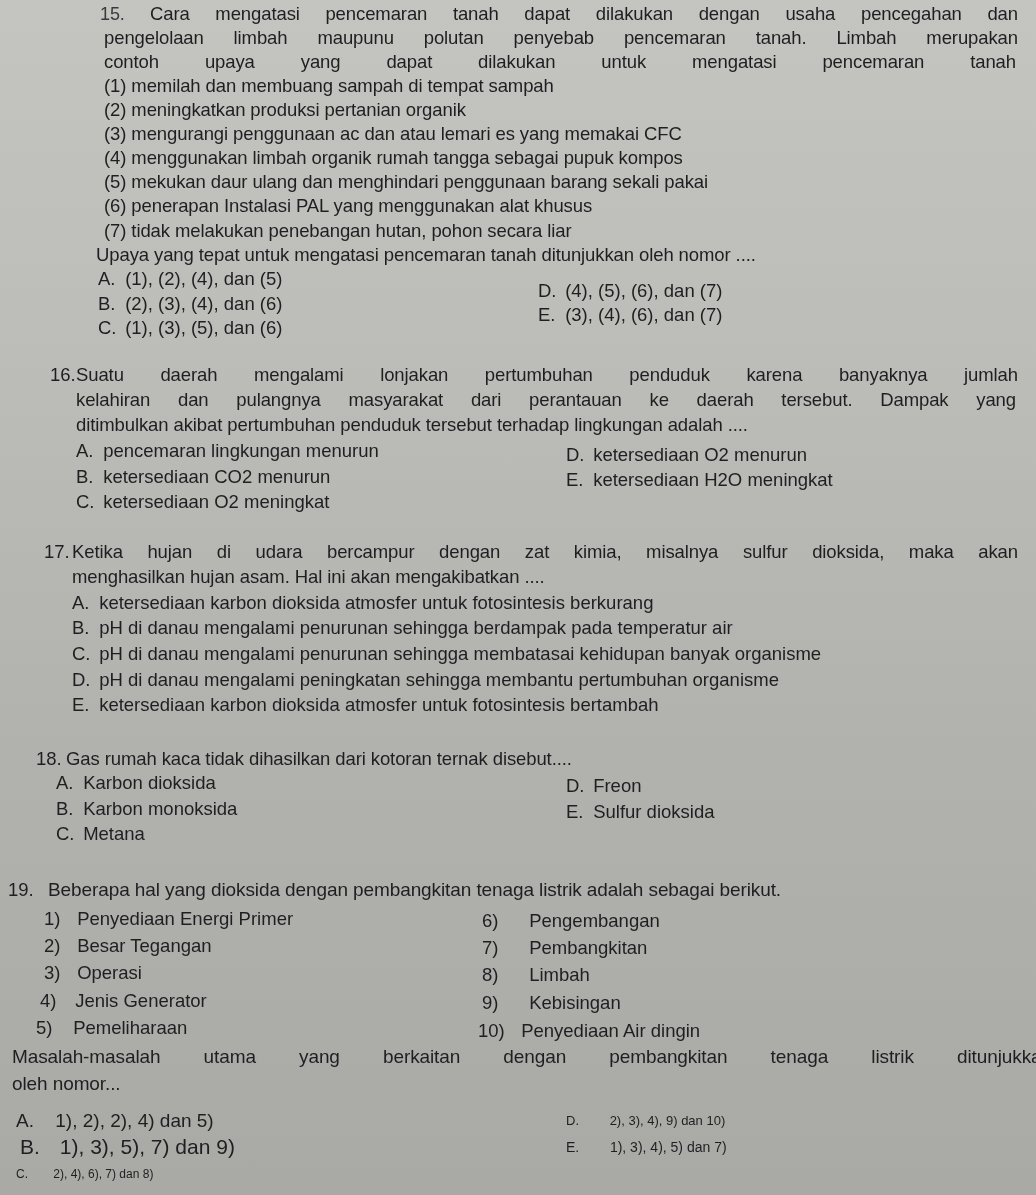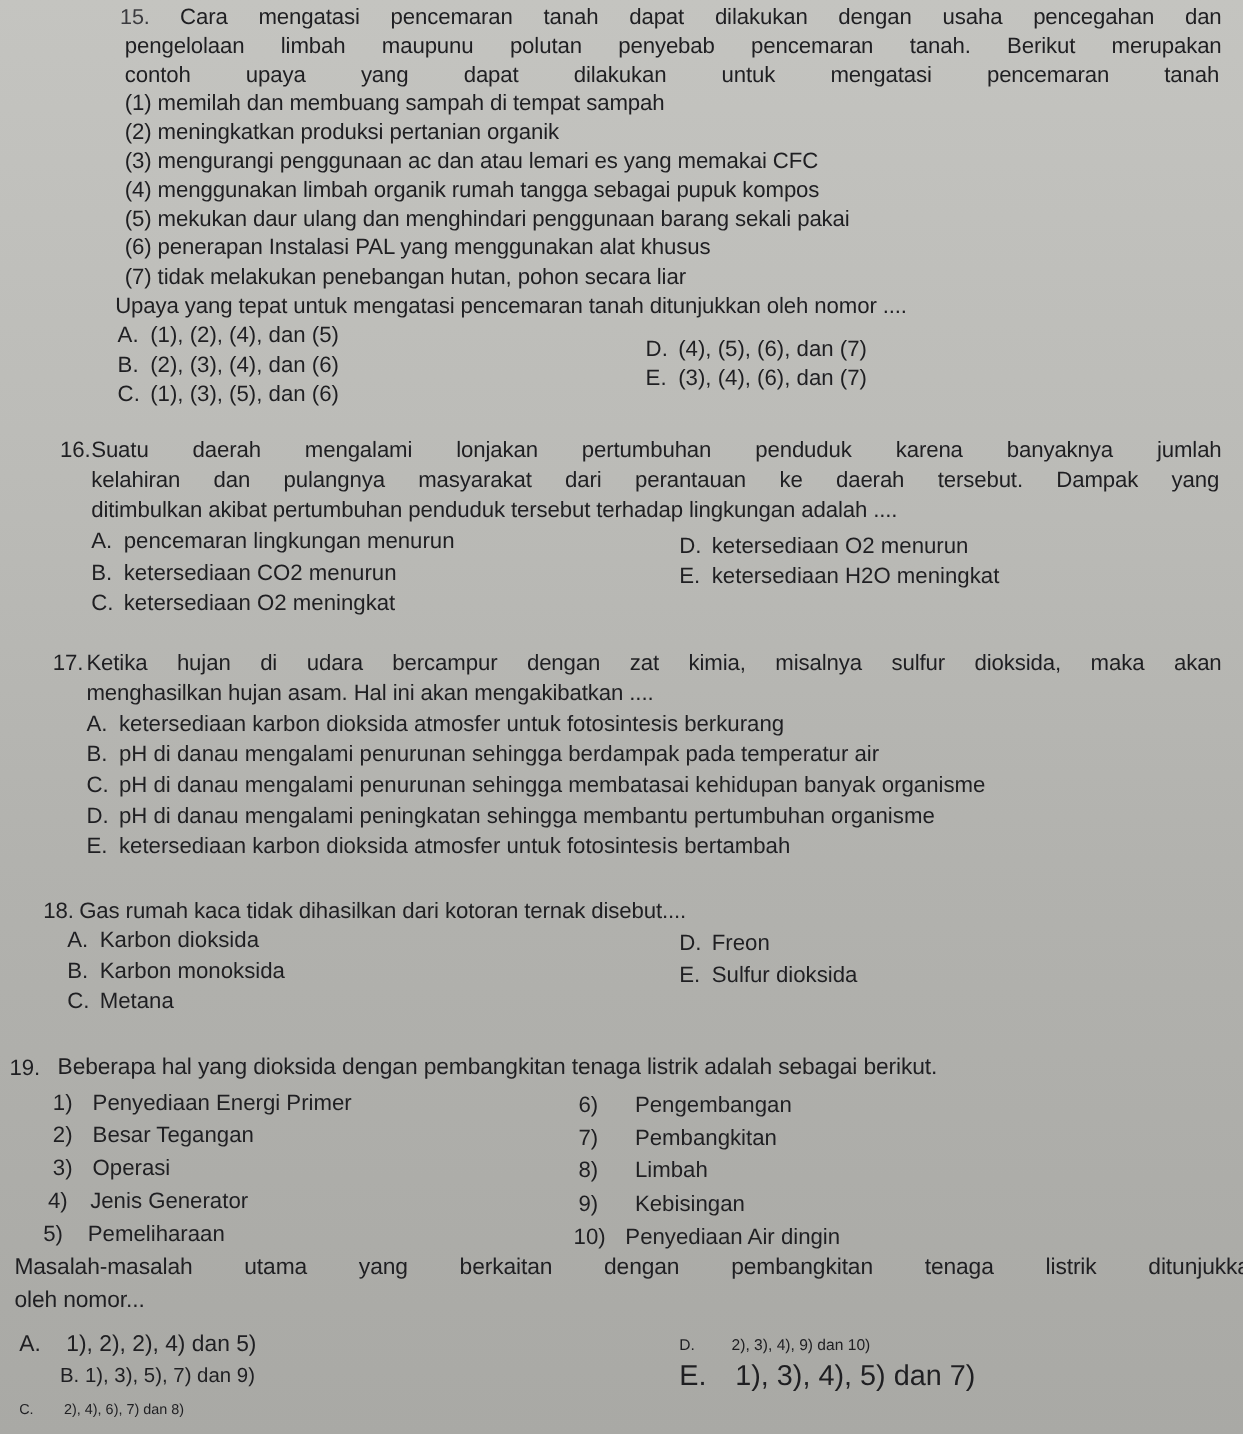--- a/index.html
+++ b/index.html
@@ -17,21 +17,21 @@
     .opt .k { display: inline-block; min-width: 22px; }
   </style>
 </head>
 <body>
 
 <div class="page">
 
   <div>
     <div class="line" style="left:100px; top:3px; font-size:18px; color:#3a3a3e;">15.</div>
     <div class="line just" style="left:150px; top:3px; width:868px;">Cara mengatasi pencemaran tanah dapat dilakukan dengan usaha pencegahan dan</div>
-    <div class="line just" style="left:104px; top:27px; width:914px;">pengelolaan limbah maupunu polutan penyebab pencemaran tanah. Berikut merupakan</div>
+    <div class="line just" style="left:104px; top:27px; width:914px;">pengelolaan limbah maupunu polutan penyebab pencemaran tanah. Limbah merupakan</div>
     <div class="line just" style="left:104px; top:51px; width:912px;">contoh upaya yang dapat dilakukan untuk mengatasi pencemaran tanah</div>
     <div class="line" style="left:104px; top:75px;">(1) memilah dan membuang sampah di tempat sampah</div>
     <div class="line" style="left:104px; top:99px;">(2) meningkatkan produksi pertanian organik</div>
     <div class="line" style="left:104px; top:123px;">(3) mengurangi penggunaan ac dan atau lemari es yang memakai CFC</div>
     <div class="line" style="left:104px; top:147px;">(4) menggunakan limbah organik rumah tangga sebagai pupuk kompos</div>
     <div class="line" style="left:104px; top:171px;">(5) mekukan daur ulang dan menghindari penggunaan barang sekali pakai</div>
     <div class="line" style="left:104px; top:195px;">(6) penerapan Instalasi PAL yang menggunakan alat khusus</div>
     <div class="line" style="left:104px; top:220px;">(7) tidak melakukan penebangan hutan, pohon secara liar</div>
     <div class="line" style="left:96px; top:244px;">Upaya yang tepat untuk mengatasi pencemaran tanah ditunjukkan oleh nomor ....</div>
 
@@ -184,31 +184,31 @@
       <span>Penyediaan Air dingin</span>
     </div>
 
     <div class="line just" style="left:12px; top:1046px; width:1040px; font-size:19px;">Masalah-masalah utama yang berkaitan dengan pembangkitan tenaga listrik ditunjukkan</div>
     <div class="line" style="left:12px; top:1073px; font-size:19px;">oleh nomor...</div>
 
     <div class="opt" style="left:16px; top:1110px; font-size:19px;">
       <span class="k" style="min-width:34px;">A.</span>
       <span>1), 2), 2), 4) dan 5)</span>
     </div>
-    <div class="opt" style="left:32px; top:1136px; font-size:17px;text-align:right;">
+    <div class="opt" style="left:20px; top:1136px; font-size:21px;">
       <span class="k" style="min-width:34px;">B.</span>
       <span>1), 3), 5), 7) dan 9)</span>
     </div>
     <div class="opt" style="left:16px; top:1163px; font-size:12px;">
       <span class="k" style="min-width:34px;">C.</span>
       <span>2), 4), 6), 7) dan 8)</span>
     </div>
     <div class="opt" style="left:566px; top:1110px; font-size:13px;">
       <span class="k" style="min-width:40px;">D.</span>
       <span>2), 3), 4), 9) dan 10)</span>
     </div>
-    <div class="opt" style="left:566px; top:1136px; font-size:24px;">
+    <div class="opt" style="left:566px; top:1136px; font-size:14px;">
       <span class="k" style="min-width:40px;">E.</span>
       <span>1), 3), 4), 5) dan 7)</span>
     </div>
   </div>
 
 </div>
 
 </body></html>

